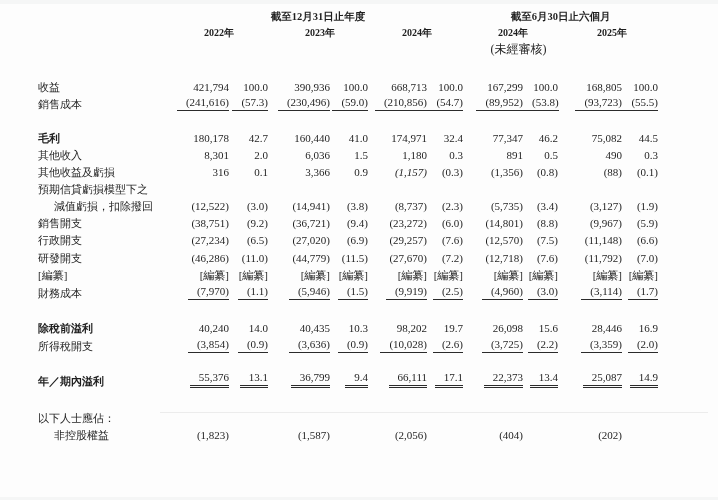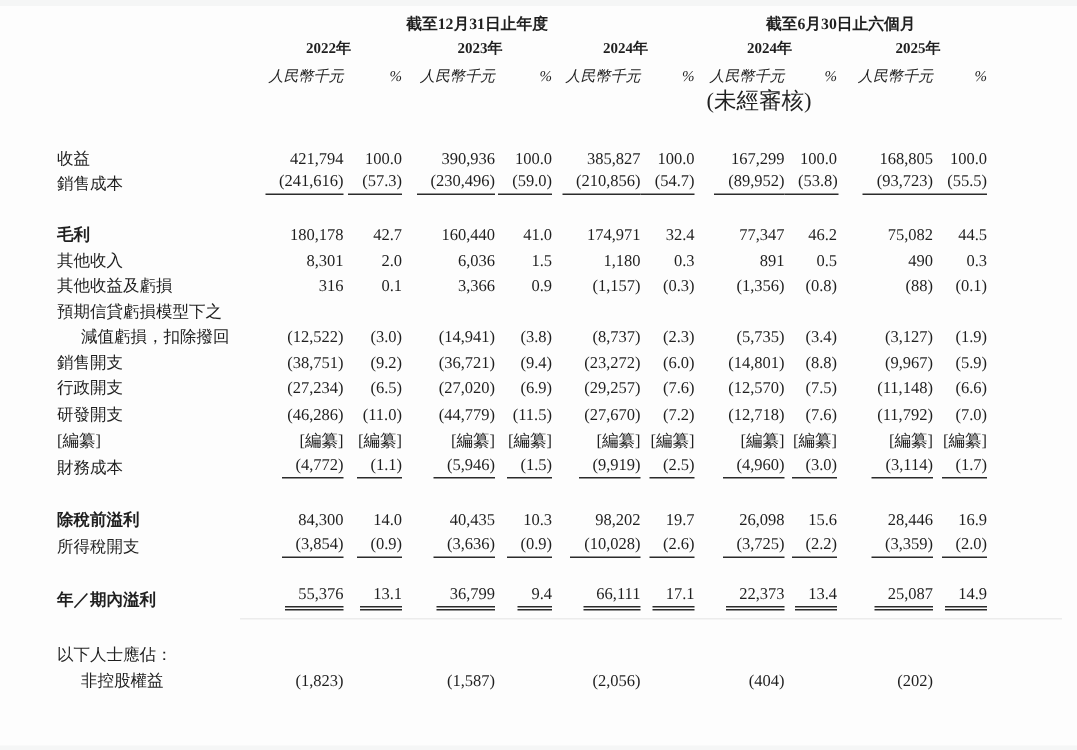--- a/index.html
+++ b/index.html
@@ -34,21 +34,21 @@
   thead td{height:auto;}
   tr.grp-row td{height:19px;}
   tr.year-row td{height:16px;}
   tr.unit-row td{height:19px;}
   tr.unaud-row td{height:17px;}
   .grp{font-weight:bold;font-size:10.5px;text-align:center;}
   .year{font-weight:bold;font-size:10px;text-align:right;}
   .year span{position:relative;right:-5px;}
   .unit{font-style:italic;font-size:10px;text-align:right;}
   .pcth{font-style:italic;font-size:10px;text-align:right;}
-  .unaud{font-size:15px;}
+  .unaud{font-size:12px;text-align:center;}
   .unaud span{position:relative;right:-8px;}
   td.lab{text-align:left;}
   td.lab.ind{padding-left:16px;}
   td.b{font-weight:bold;}
   td.num{text-align:right;}
   td.num span{display:inline-block;}
   td.num span.ul{border-bottom:1px solid #2b2b2b;padding-left:9px;padding-bottom:1px;}
   td.num span.dul{border-bottom:3px double #2b2b2b;padding-left:9px;padding-bottom:1px;}
 </style>
 </head>
@@ -87,51 +87,38 @@
           <td></td>
         <td class="year"><span>2023年</span></td>
           <td></td>
         <td class="year"><span>2024年</span></td>
           <td></td>
         <td class="year"><span>2024年</span></td>
           <td></td>
         <td class="year"><span>2025年</span></td>
           <td></td>
       </tr>
-      <tr class="unit-row">
-        <td></td>
-        <td class="unit">人民幣千元</td>
-        <td class="pcth">%</td>
-        <td class="unit">人民幣千元</td>
-        <td class="pcth">%</td>
-        <td class="unit">人民幣千元</td>
-        <td class="pcth">%</td>
-        <td class="unit">人民幣千元</td>
-        <td class="pcth">%</td>
-        <td class="unit">人民幣千元</td>
-        <td class="pcth">%</td>
-      </tr>
       <tr class="unaud-row">
         <td></td>
         <td colspan="6"></td>
         <td colspan="2" class="unaud"><span>(未經審核)</span></td>
         <td colspan="2"></td>
       </tr>
     </thead>
     <tbody>
         <tr style="height: 21px;">
           <td colspan="11"></td>
         </tr>
         <tr>
           <td class="lab" style="height: 17px;">收益</td>
           <td class="num" style="height: 17px;"><span>421,794</span></td>
           <td class="num" style="height: 17px;"><span>100.0</span></td>
           <td class="num" style="height: 17px;"><span>390,936</span></td>
           <td class="num" style="height: 17px;"><span>100.0</span></td>
-          <td class="num" style="height: 17px;"><span>385,827</span></td>
+          <td class="num" style="height: 17px;"><span>668,713</span></td>
           <td class="num" style="height: 17px;"><span>100.0</span></td>
           <td class="num" style="height: 17px; font-family: Liberation Serif, serif;"><span>167,299</span></td>
           <td class="num" style="height: 17px;"><span>100.0</span></td>
           <td class="num" style="height: 17px;"><span>168,805</span></td>
           <td class="num" style="height: 17px;"><span>100.0</span></td>
         </tr>
         <tr>
           <td class="lab" style="height: 17px;">銷售成本</td>
           <td class="num" style="height: 17px;"><span class="ul">(241,616)</span></td>
           <td class="num" style="height: 17px;"><span class="ul">(57.3)</span></td>
@@ -172,21 +159,21 @@
           <td class="num" style="height: 17px;"><span>0.5</span></td>
           <td class="num" style="height: 17px;"><span>490</span></td>
           <td class="num" style="height: 17px;"><span>0.3</span></td>
         </tr>
         <tr>
           <td class="lab" style="height: 17px;">其他收益及虧損</td>
           <td class="num" style="height: 17px;"><span>316</span></td>
           <td class="num" style="height: 17px;"><span>0.1</span></td>
           <td class="num" style="height: 17px;"><span>3,366</span></td>
           <td class="num" style="height: 17px;"><span>0.9</span></td>
-          <td class="num" style="height: 17px;"><span>(1,157)</span></td>
+          <td class="num" style="height: 17px; font-style: italic;"><span>(1,157)</span></td>
           <td class="num" style="height: 17px;"><span>(0.3)</span></td>
           <td class="num" style="height: 17px;"><span>(1,356)</span></td>
           <td class="num" style="height: 17px;"><span>(0.8)</span></td>
           <td class="num" style="height: 17px;"><span>(88)</span></td>
           <td class="num" style="height: 17px;"><span>(0.1)</span></td>
         </tr>
         <tr>
           <td class="lab" style="height: 17px;">預期信貸虧損模型下之</td>
           <td class="num" style="height: 17px;"></td>
           <td class="num" style="height: 17px;"></td>
@@ -259,37 +246,37 @@
           <td class="num" style="height: 17px;"><span>[編纂]</span></td>
           <td class="num" style="height: 17px;"><span>[編纂]</span></td>
           <td class="num" style="height: 17px;"><span>[編纂]</span></td>
           <td class="num" style="height: 17px;"><span>[編纂]</span></td>
           <td class="num" style="height: 17px;"><span>[編纂]</span></td>
           <td class="num" style="height: 17px;"><span>[編纂]</span></td>
           <td class="num" style="height: 17px;"><span>[編纂]</span></td>
         </tr>
         <tr>
           <td class="lab" style="height: 18px;">財務成本</td>
-          <td class="num" style="height: 18px;"><span class="ul">(4,772)</span></td>
+          <td class="num" style="height: 18px;"><span class="ul">(7,970)</span></td>
           <td class="num" style="height: 18px;"><span class="ul">(1.1)</span></td>
           <td class="num" style="height: 18px;"><span class="ul">(5,946)</span></td>
           <td class="num" style="height: 18px;"><span class="ul">(1.5)</span></td>
           <td class="num" style="height: 18px;"><span class="ul">(9,919)</span></td>
           <td class="num" style="height: 18px;"><span class="ul">(2.5)</span></td>
           <td class="num" style="height: 18px;"><span class="ul">(4,960)</span></td>
           <td class="num" style="height: 18px;"><span class="ul">(3.0)</span></td>
           <td class="num" style="height: 18px;"><span class="ul">(3,114)</span></td>
           <td class="num" style="height: 18px;"><span class="ul">(1.7)</span></td>
         </tr>
         <tr style="height: 15px;">
           <td colspan="11"></td>
         </tr>
         <tr>
           <td class="lab b" style="height: 18px;">除稅前溢利</td>
-          <td class="num" style="height: 18px;"><span>84,300</span></td>
+          <td class="num" style="height: 18px;"><span>40,240</span></td>
           <td class="num" style="height: 18px;"><span>14.0</span></td>
           <td class="num" style="height: 18px;"><span>40,435</span></td>
           <td class="num" style="height: 18px;"><span>10.3</span></td>
           <td class="num" style="height: 18px;"><span>98,202</span></td>
           <td class="num" style="height: 18px;"><span>19.7</span></td>
           <td class="num" style="height: 18px;"><span>26,098</span></td>
           <td class="num" style="height: 18px;"><span>15.6</span></td>
           <td class="num" style="height: 18px;"><span>28,446</span></td>
           <td class="num" style="height: 18px;"><span>16.9</span></td>
         </tr>

